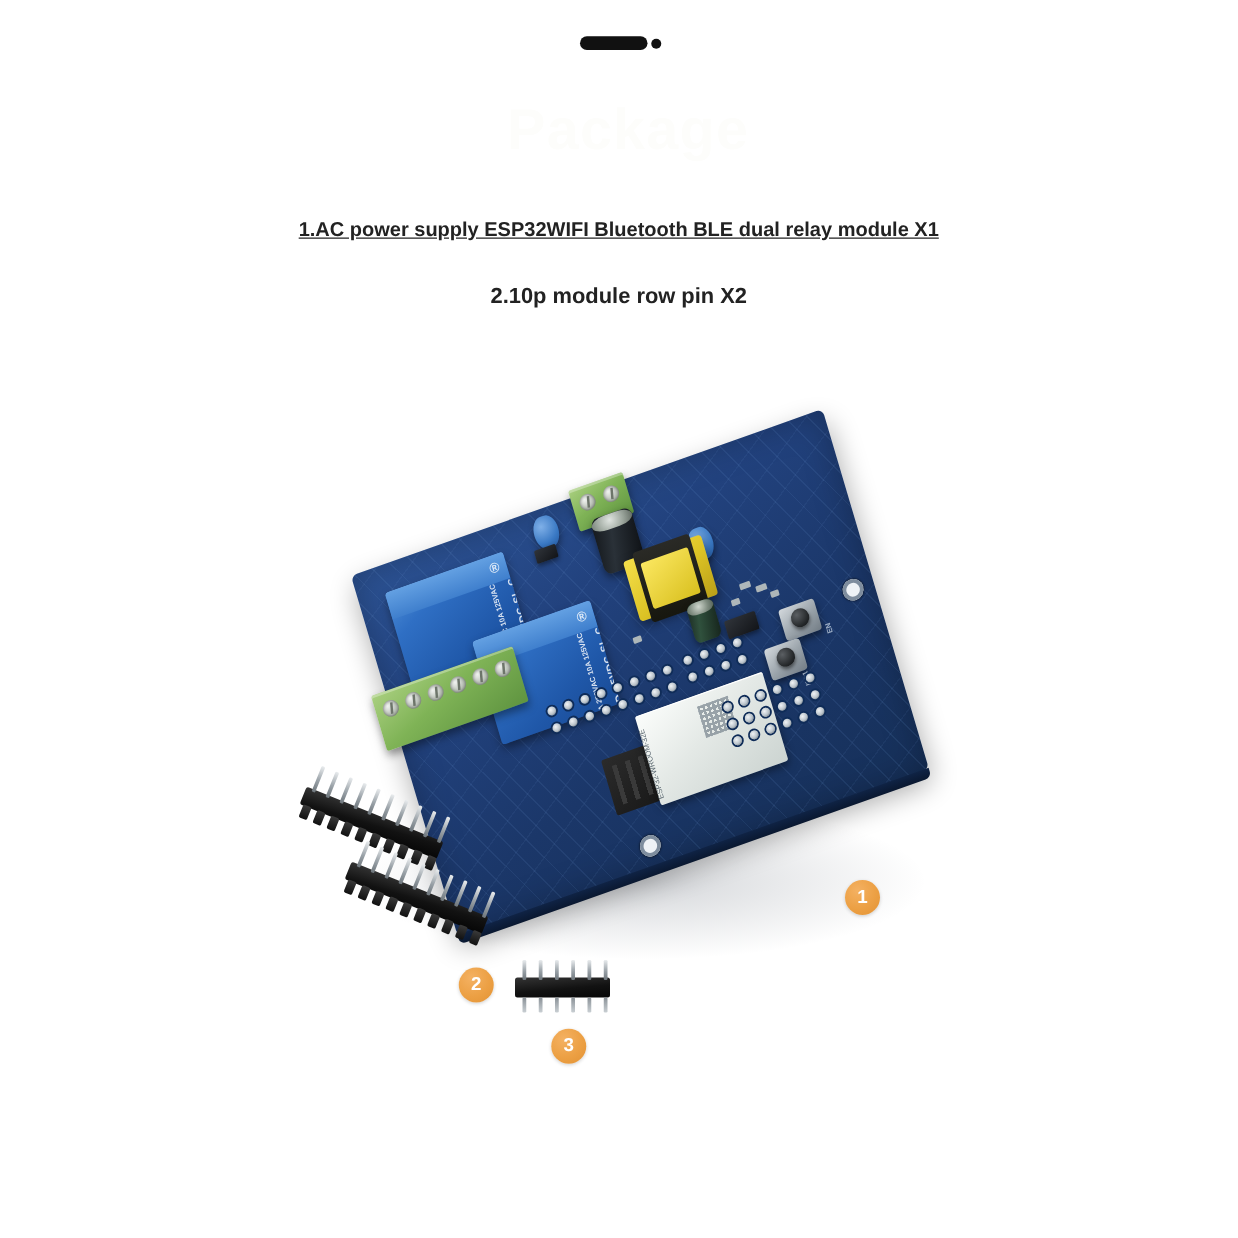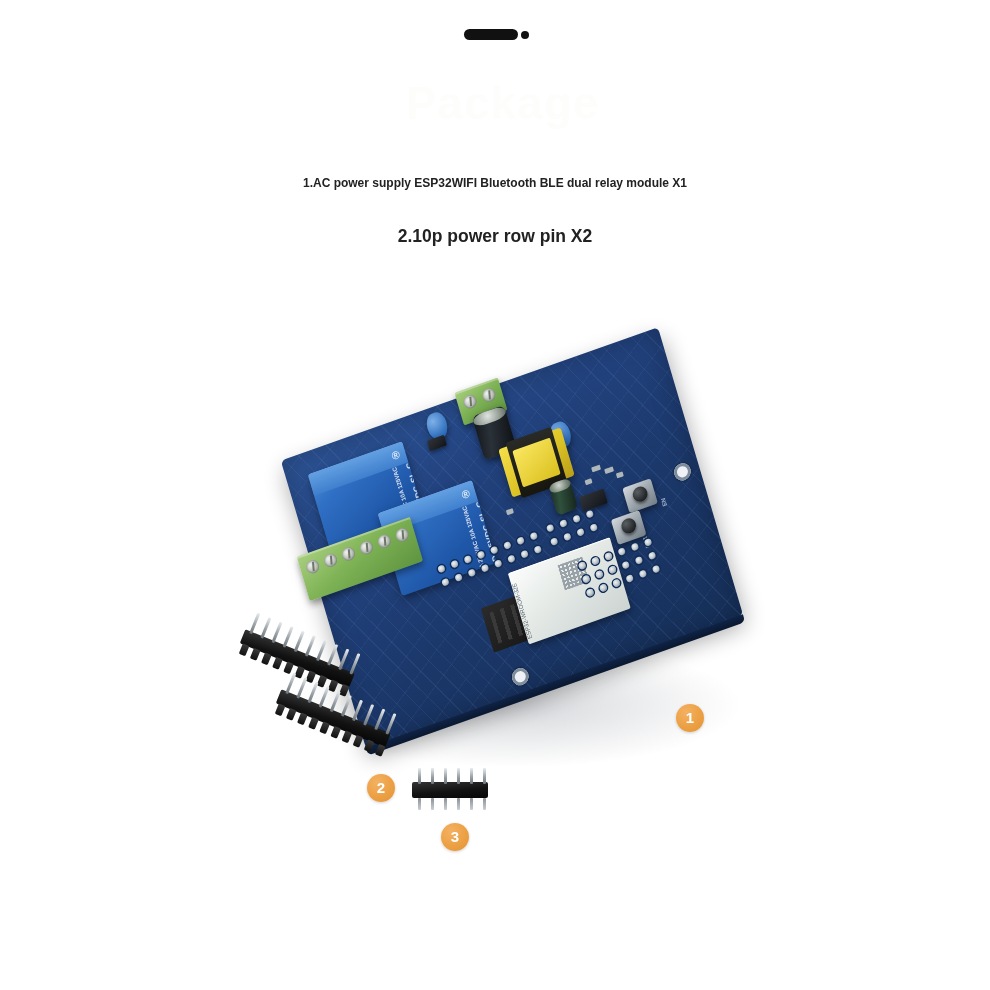--- a/index.html
+++ b/index.html
@@ -17,21 +17,21 @@
     background:#111;border-radius:6px;}
   .topdot{position:absolute;left:521px;top:31px;width:8px;height:8px;
     background:#111;border-radius:50%;}
   .watermark{position:absolute;left:395px;top:72px;width:215px;height:62px;
     color:#fdfdfb;font-size:46px;font-weight:bold;letter-spacing:1px;
     line-height:62px;text-align:center;user-select:none;}
 
   
   .cap{position:absolute;width:100%;text-align:center;color:#222;
     font-weight:bold;}
-  .cap1{top:176px;font-size:12px;}
+  .cap1{top:176px;font-size:16px;text-decoration:underline;}
   .cap2{top:226px;font-size:17.5px;}
   .cap3{top:274px;font-size:16px;}
 
   
   .board-wrap{position:absolute;left:262px;top:318px;width:500px;height:450px;}
   .board{
     position:absolute;left:0;top:0;width:400px;height:300px;
     transform:rotate(-19.5deg) skewX(-3deg);
     transform-origin:50% 50%;
     left:50px;top:70px;
@@ -166,21 +166,21 @@
 </head>
 <body>
 
 <div class="stage">
 
   <div class="topmark"></div>
   <div class="topdot"></div>
   <div class="watermark">Package</div>
 
   <div class="cap cap1">1.AC power supply ESP32WIFI Bluetooth BLE dual relay module X1</div>
-  <div class="cap cap2">2.10p power row pin X2</div>
+  <div class="cap cap2">2.10p module row pin X2</div>
 
   <div class="shadow" style="left:280px;top:640px;width:470px;height:130px;"></div>
 
   <div class="board-wrap">
     <div class="board">
       <div class="pcb"></div>
       <div class="edge"></div>
 
       <div class="mhole" style="right:9px;top:136px;"></div>
       <div class="mhole" style="left:160px;bottom:8px;"></div>

